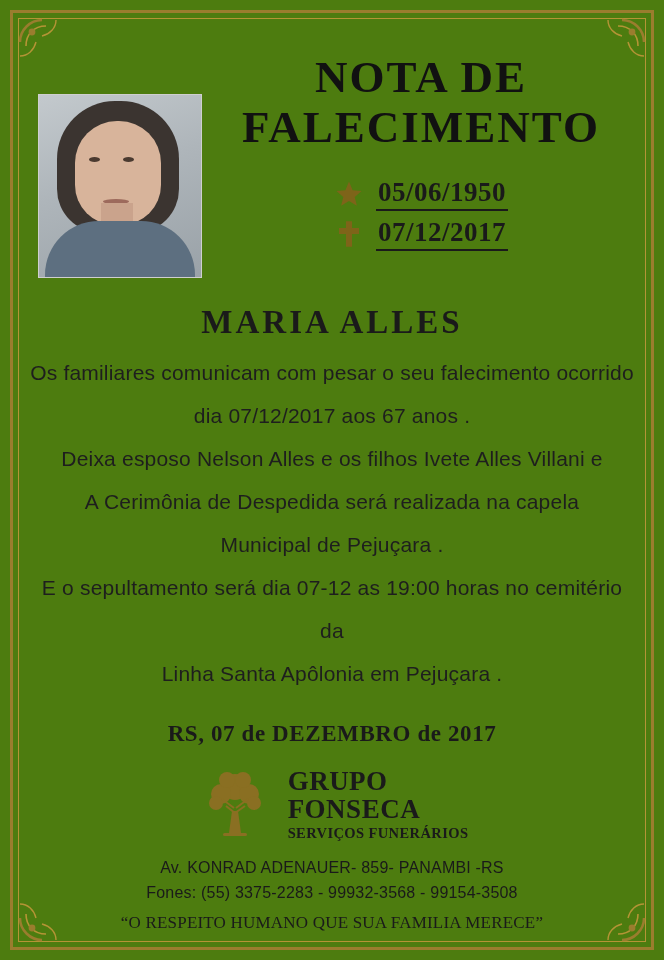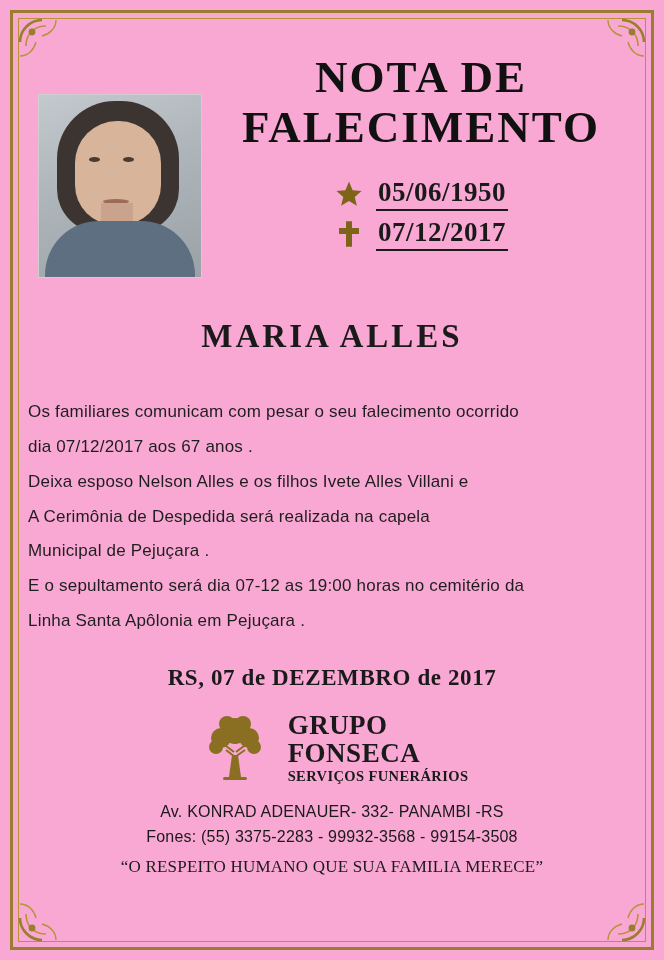--- a/index.html
+++ b/index.html
@@ -12,21 +12,21 @@
     height: 960px;
     font-family: "Liberation Sans", sans-serif;
     color: #1a1a1a;
     overflow: hidden;
   }
 
   .page {
     position: relative;
     width: 664px;
     height: 960px;
-    background: #f9a8d4;
+    background: #4d7c0f;
     box-sizing: border-box;
   }
 
   
   .border-outer {
     position: absolute;
     left: 10px; top: 10px; right: 10px; bottom: 10px;
     border: 3px solid #9a7d2e;
     box-sizing: border-box;
   }
@@ -164,26 +164,27 @@
     padding: 0 2px 1px 2px;
     letter-spacing: 0.5px;
   }
 
   .deceased-name {
     text-align: center;
     font-family: "Liberation Serif", serif;
     font-weight: bold;
     font-size: 33px;
     letter-spacing: 3px;
-    margin-top: 40px;
+    margin-top: 26px;
   }
 
   .body-text {
-    margin-top: 40px;
-    font-size: 17px;
+    margin-top: 10px;
+    text-align: center;
+    font-size: 21px;
     line-height: 2.05;
     color: #1e1e1e;
     letter-spacing: 0.2px;
   }
   .body-text p { margin: 0; }
 
   .place-date {
     text-align: center;
     font-family: "Liberation Serif", serif;
     font-weight: bold;
@@ -354,19 +355,19 @@
         </svg>
       </span>
       <span class="logo-text">
         <div class="logo-l1">GRUPO</div>
         <div class="logo-l2">FONSECA</div>
         <div class="logo-l3">SERVIÇOS FUNERÁRIOS</div>
       </span>
     </div>
 
     <div class="footer">
-      <div class="footer-line">Av. KONRAD  ADENAUER- 332- PANAMBI  -RS</div>
+      <div class="footer-line">Av. KONRAD  ADENAUER- 859- PANAMBI  -RS</div>
       <div class="footer-line">Fones: (55) 3375-2283 - 99932-3568 - 99154-3508</div>
       <div class="slogan">“O RESPEITO HUMANO QUE SUA FAMILIA MERECE”</div>
     </div>
 
   </div>
 </div>
 
 </body></html>

